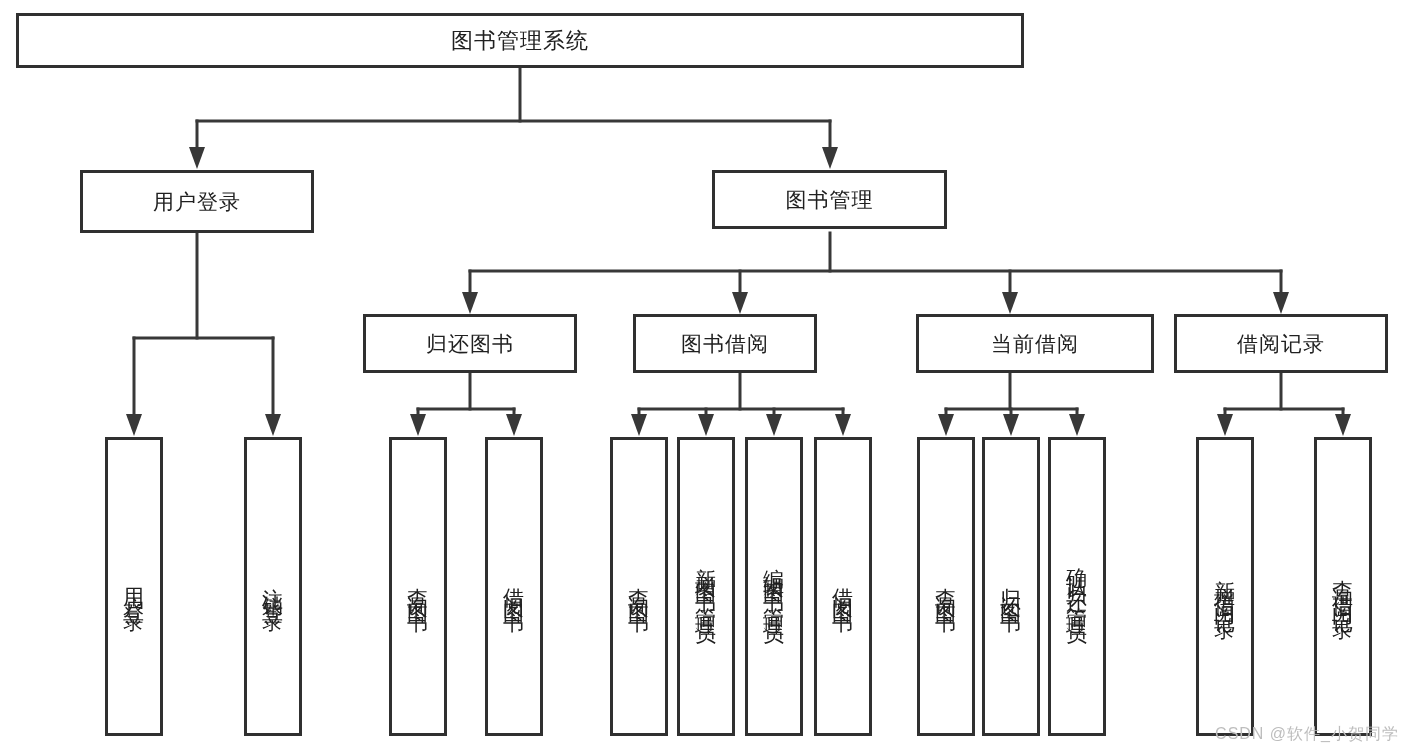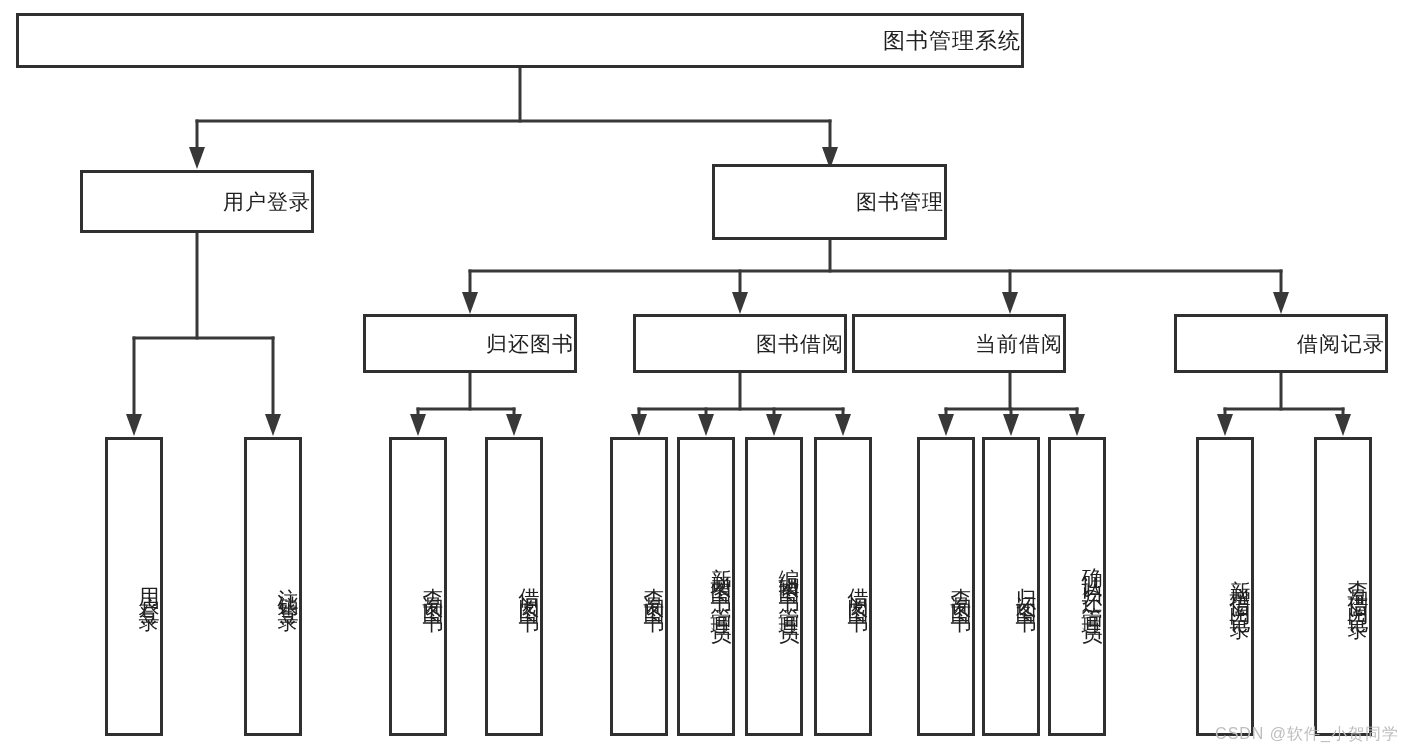--- a/index.html
+++ b/index.html
@@ -9,21 +9,21 @@
     font-family:"Liberation Sans","DejaVu Sans",sans-serif;
     overflow:hidden;
   }
   .connectors{position:absolute;left:0;top:0;z-index:1;}
   .connectors line{stroke:var(--line,#383838);stroke-width:3;stroke-linecap:square;}
   .connectors polygon{fill:var(--line,#383838);stroke:none;}
   .box{
     position:absolute;z-index:2;box-sizing:border-box;
     background:var(--box-fill,#fff);
     border:3px solid var(--box-border,#303030);
-    display:flex;align-items:center;justify-content:flex-end;
+    display:flex;align-items:center;justify-content:center;
     color:var(--text,#202020);
   }
   .hbox .label{font-size:21px;letter-spacing:1px;white-space:nowrap;}
   .root .label{font-size:22px;}
   .vbox{width:58px;height:299px;}
   .vbox .label{
     writing-mode:vertical-rl;text-orientation:mixed;
     font-size:21px;line-height:1;letter-spacing:8px;
   }
   .watermark{
@@ -100,31 +100,31 @@
     <polygon points="1335,414 1351,414 1343,436"></polygon>
   </svg>
 
   <div class="box hbox root" style="left:16px;top:13px;width:1008px;height:55px">
     <span class="label">图书管理系统</span>
   </div>
 
   <div class="box hbox" style="left:80px;top:170px;width:234px;height:63px">
     <span class="label">用户登录</span>
   </div>
-  <div class="box hbox" style="left:712px;top:164px;width:235px;height:76px">
+  <div class="box hbox" style="left:712px;top:170px;width:235px;height:59px">
     <span class="label">图书管理</span>
   </div>
 
   <div class="box hbox" style="left:363px;top:314px;width:214px;height:59px">
     <span class="label">归还图书</span>
   </div>
-  <div class="box hbox" style="left:633px;top:314px;width:214px;height:59px">
+  <div class="box hbox" style="left:633px;top:314px;width:184px;height:59px">
     <span class="label">图书借阅</span>
   </div>
-  <div class="box hbox" style="left:852px;top:314px;width:214px;height:59px">
+  <div class="box hbox" style="left:916px;top:314px;width:238px;height:59px">
     <span class="label">当前借阅</span>
   </div>
   <div class="box hbox" style="left:1174px;top:314px;width:214px;height:59px">
     <span class="label">借阅记录</span>
   </div>
 
   <div class="box vbox" style="left:105px;top:437px">
     <span class="label">用户登录</span>
   </div>
   <div class="box vbox" style="left:244px;top:437px">

